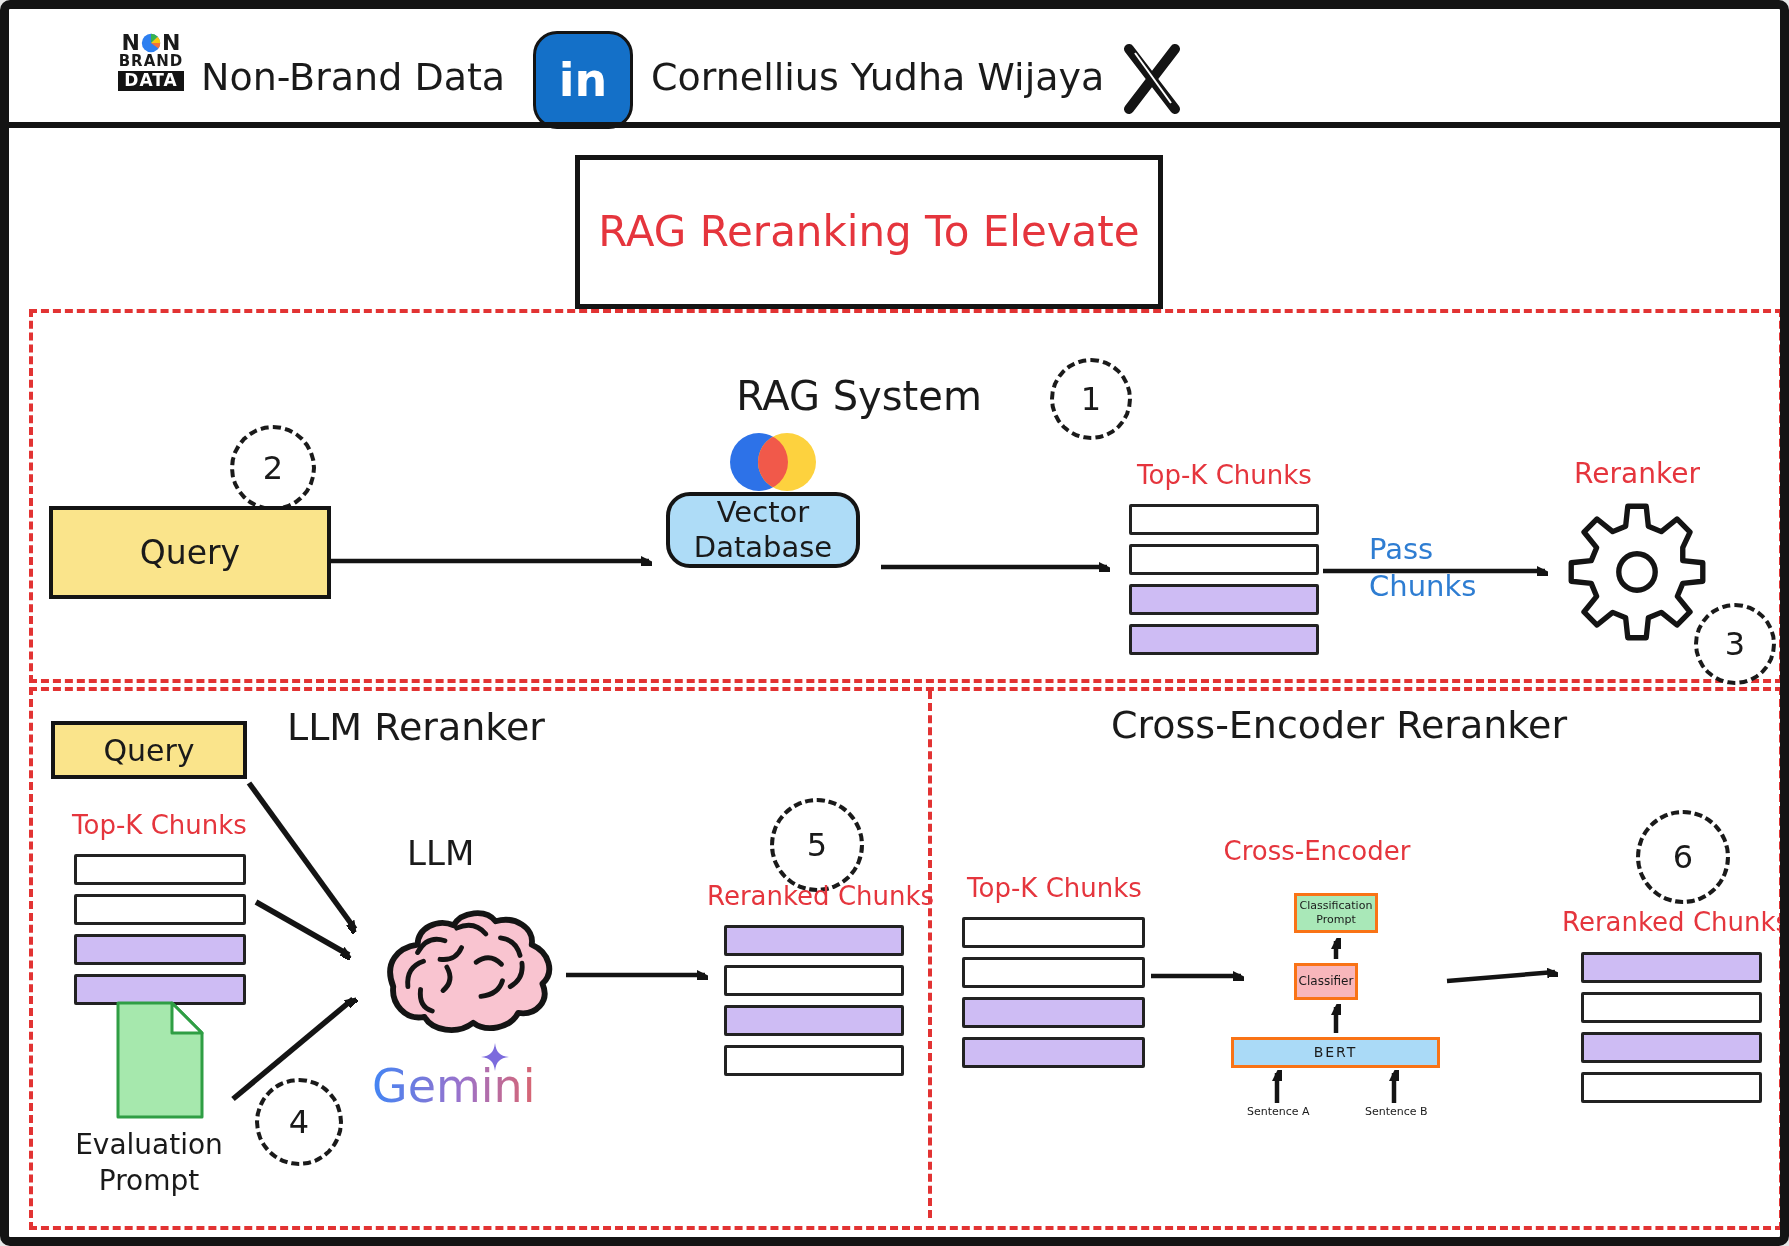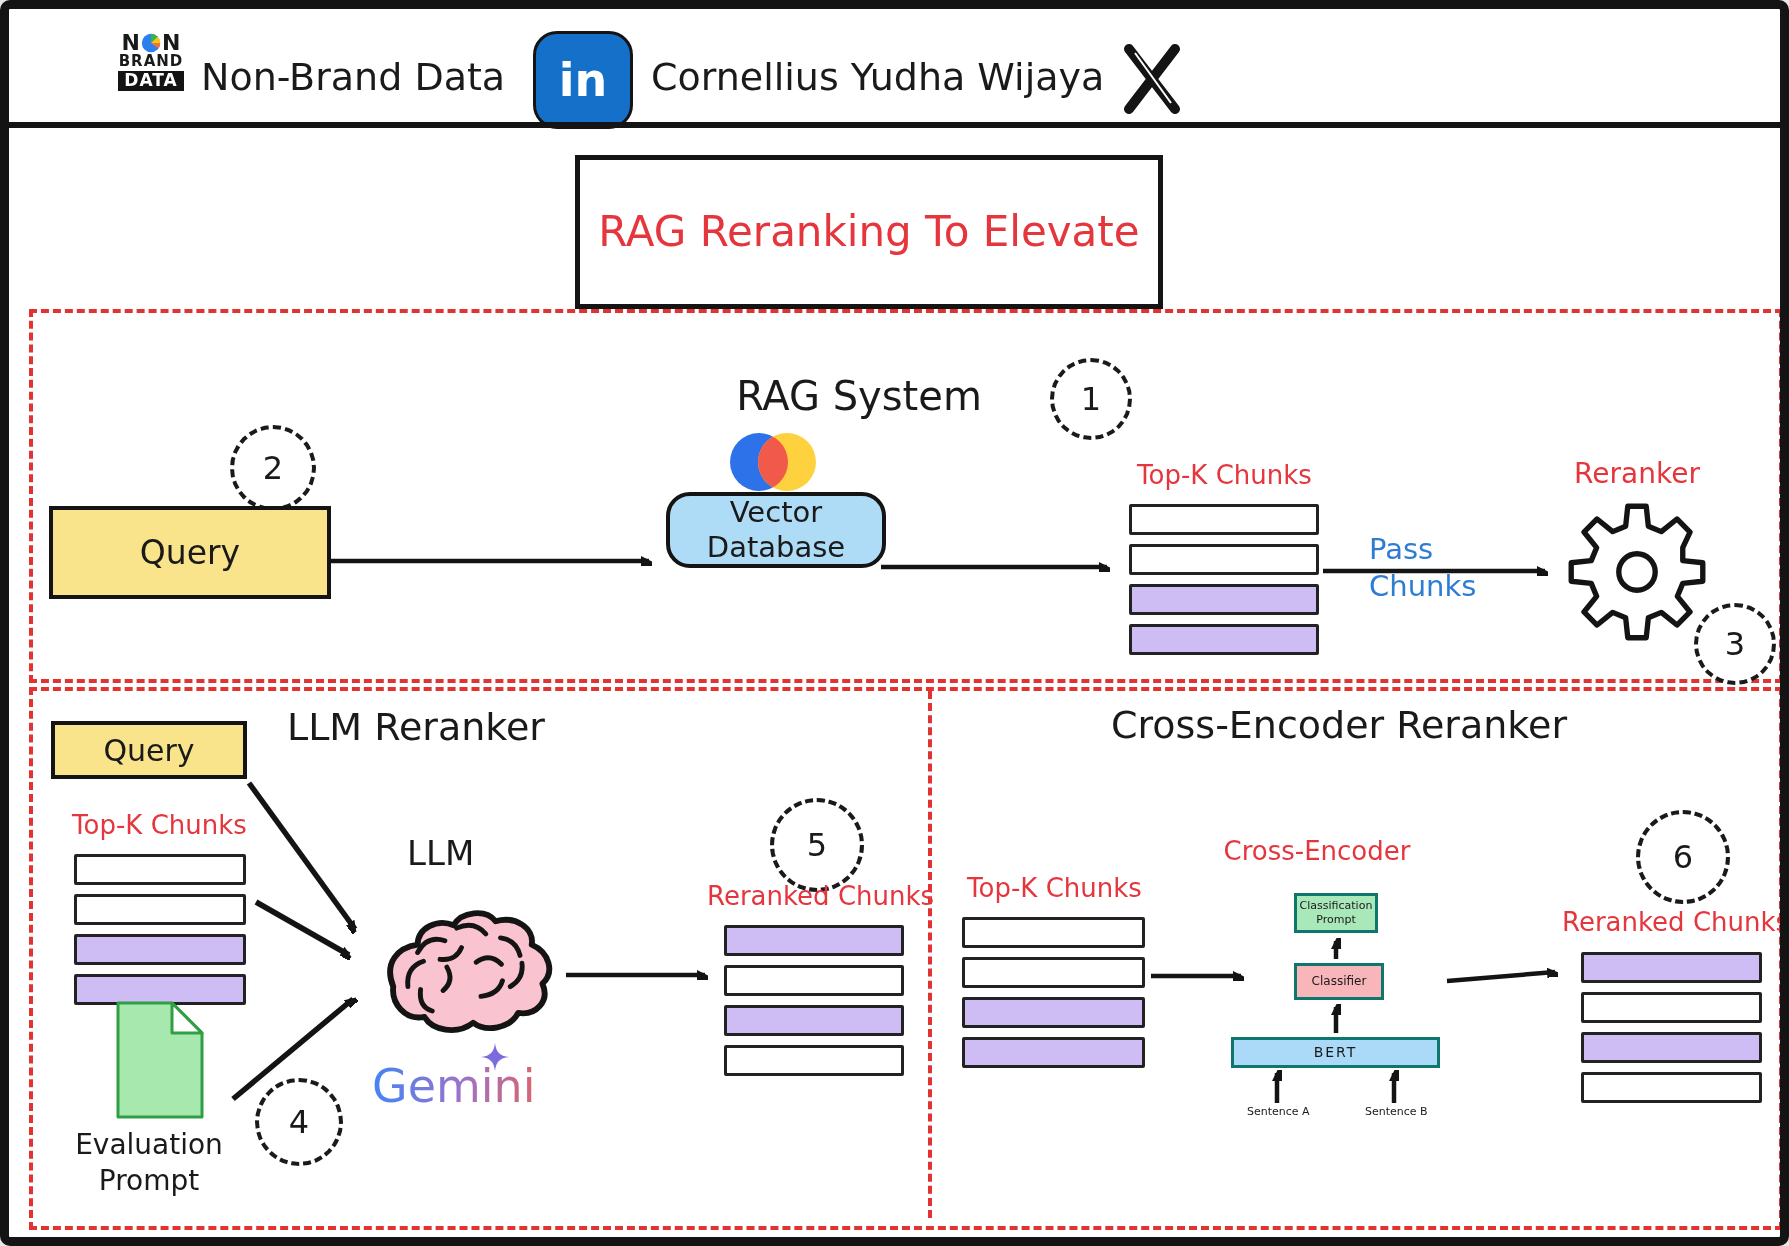--- a/index.html
+++ b/index.html
@@ -35,21 +35,21 @@
     display:flex;align-items:center;justify-content:center;font-size:32px;}
   
   .box{box-sizing:border-box;border:4px solid #141414;display:flex;align-items:center;justify-content:center;text-align:center;}
   .query-box{background:#fae48b;font-size:33px;}
   .vdb-box{background:#aedcf7;border-radius:24px;font-size:29px;line-height:1.2;}
   .label-red{color:#e5353d;font-size:26px;text-align:center;white-space:nowrap;}
   .label-blue{color:#2e7dd2;font-size:29px;line-height:37px;white-space:nowrap;}
   .stack .bar{height:25px;border:3px solid #222;border-radius:2px;margin-bottom:9px;background:#fff;}
   .stack .bar.purple{background:#cebcf4;}
   .stack .bar.white{background:#ffffff;}
-  .mini-box{box-sizing:border-box;border:3px solid #0f766e;display:flex;align-items:center;justify-content:center;
+  .mini-box{box-sizing:border-box;border:3px solid #f97316;display:flex;align-items:center;justify-content:center;
     text-align:center;line-height:1.25;}
   .score-box{background:#a9e8b8;font-size:11px;}
   .classifier-box{background:#f8b6bb;font-size:12px;}
   .bert-box{background:#aadaf7;font-size:14px;letter-spacing:2px;}
   .tiny-label{font-size:11px;white-space:nowrap;}
   .gemini{font-size:46px;font-weight:500;color:#4285f4;
     background:linear-gradient(90deg,#4285f4 0%,#9b72cb 55%,#d96570 100%);
     -webkit-background-clip:text;background-clip:text;-webkit-text-fill-color:transparent;}
   svg{display:block;}
 </style>
@@ -112,21 +112,21 @@
     <defs>
         <clipPath id="vennclip">
           <circle cx="64" cy="31" r="29"></circle>
         </clipPath>
       </defs>
     <circle cx="36" cy="31" r="29" fill="#2d72e8"></circle>
     <circle cx="64" cy="31" r="29" fill="#fdd23e"></circle>
     <circle cx="36" cy="31" r="29" fill="#f1594a" clip-path="url(#vennclip)"></circle>
   </svg>
 
-  <div class="abs box vdb-box" style="left:657px;top:483px;width:220px;height:76px;">
+  <div class="abs box vdb-box" style="left:657px;top:483px;width:194px;height:76px;">
     <div>
       <div>Vector</div>
       <div>Database</div>
     </div>
   </div>
 
 
   <div class="abs label-red" style="left:1118px;top:451px;width:195px;">Top-K Chunks</div>
   <div class="abs stack" style="left:1120px;top:495px;width:190px;">
       <div class="bar white"></div>
@@ -230,21 +230,21 @@
     </div>
 
   <div class="abs label-red" style="left:1213px;top:827px;width:190px;">Cross-Encoder</div>
 
   <div class="abs mini-box score-box" style="left:1285px;top:884px;width:84px;height:40px;">
     <div>
       <div>Classification</div>
       <div>Prompt</div>
     </div>
   </div>
-  <div class="abs mini-box classifier-box" style="left:1285px;top:954px;width:90px;height:37px;">
+  <div class="abs mini-box classifier-box" style="left:1285px;top:954px;width:64px;height:37px;">
     <span>Classifier</span>
   </div>
   <div class="abs mini-box bert-box" style="left:1222px;top:1028px;width:209px;height:31px;">
     <span>BERT</span>
   </div>
   <div class="abs tiny-label" style="left:1238px;top:1096px;">Sentence A</div>
   <div class="abs tiny-label" style="left:1356px;top:1096px;">Sentence B</div>
 
   <div class="abs step" style="left:1627px;top:801px;width:86px;height:86px;background:#fff;">
     <span>6</span>

